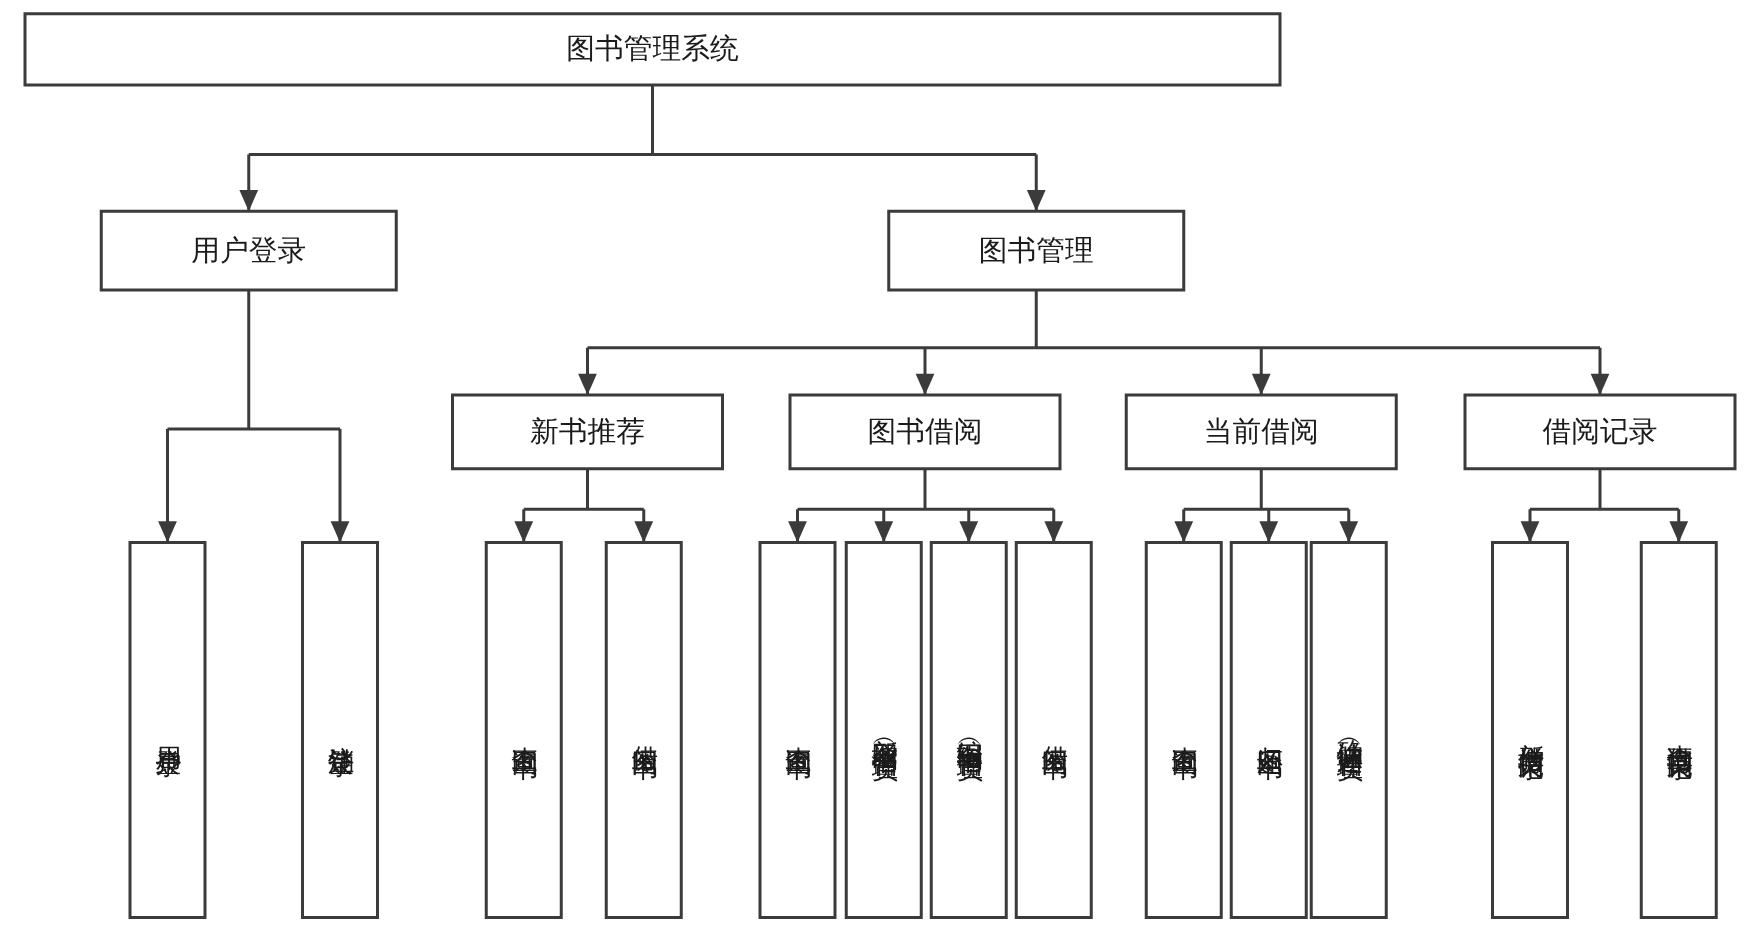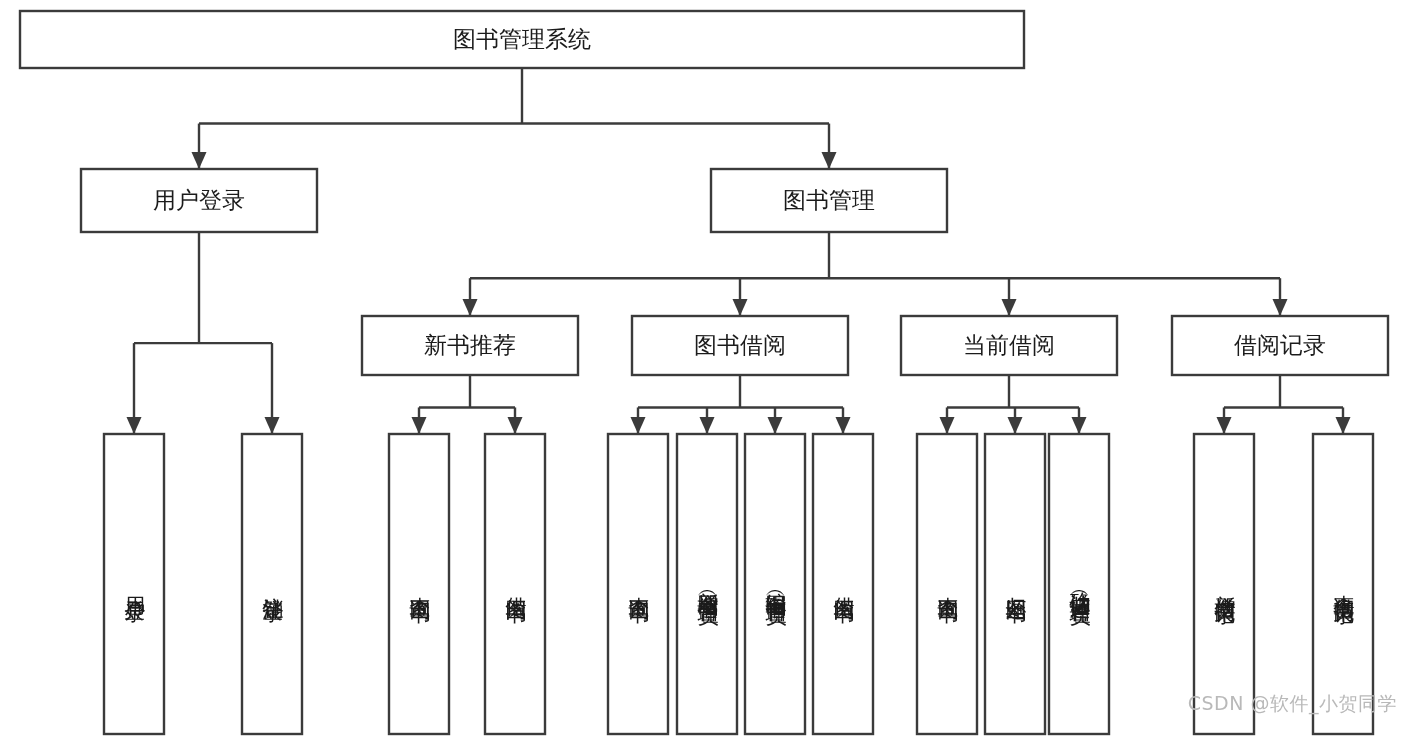--- a/index.html
+++ b/index.html
@@ -241,14 +241,13 @@
       <div class="leaf-label-wrap" style="left: 1049px; top: 434px; width: 60px; height: 300px;">
         <span class="leaf-label-span">确认归还（管理员）</span>
       </div>
       <div class="leaf-label-wrap" style="left: 1194px; top: 434px; width: 60px; height: 300px;">
         <span class="leaf-label-span">新增借阅记录</span>
       </div>
       <div class="leaf-label-wrap" style="left: 1313px; top: 434px; width: 60px; height: 300px;">
         <span class="leaf-label-span">查询借阅记录</span>
       </div>
     </div>
-  <div class="watermark">CSDN @软件_小贺同学</div>
 </div>
 
 </body></html>

